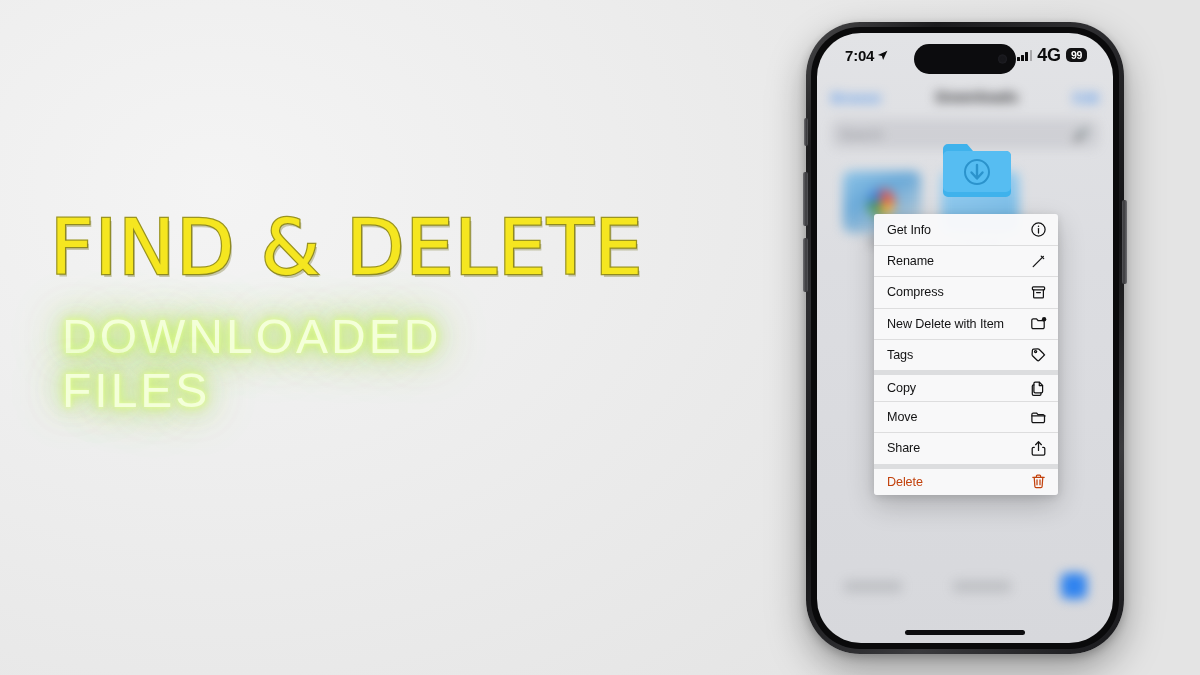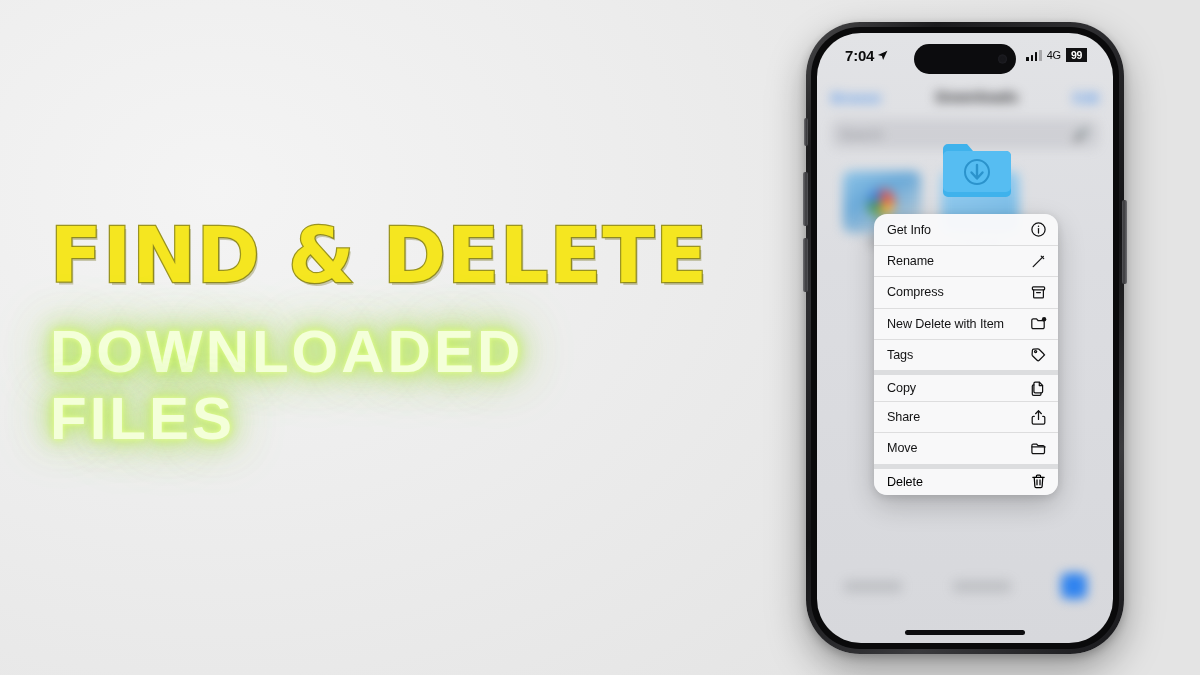--- a/index.html
+++ b/index.html
@@ -21,46 +21,46 @@
   
   #headline {
     position: absolute;
     left: 50px;
     top: 210px;
     width: 740px;
   }
 
   .line-find {
     font-family: "DejaVu Sans", sans-serif;
-    font-weight: 700;
+    font-weight: 400;
     font-size: 76px;
     letter-spacing: 1px;
     line-height: 1.0;
     color: #f5e620;
     -webkit-text-stroke: 2.5px #9a9420;
     paint-order: stroke fill;
     text-shadow: 2px 3px 0px rgba(120,118,40,0.35);
-    margin: 8px 0 24px 0;
+    margin: 0 0 24px 0;
     white-space: nowrap;
   }
 
   .line-neon {
     font-family: "Liberation Sans", sans-serif;
-    font-weight: 700;
-    font-size: 60px;
+    font-weight: 400;
+    font-size: 48px;
     letter-spacing: 3px;
     line-height: 1.12;
     color: #f4ffd9;
     text-shadow:
       0 0 4px #e6ff9e,
       0 0 10px #cdf36a,
       0 0 22px #b5e84f,
       0 0 38px rgba(154,214,63,0.75),
       0 0 60px rgba(154,214,63,0.45);
-    margin: 0;
+    margin: 12px;
   }
   .line-neon .nl { display: block; }
 
   
   #phone {
     position: absolute;
     left: 806px;
     top: 22px;
     width: 318px;
     height: 632px;
@@ -115,27 +115,27 @@
     justify-content: center;
   }
   #loc-arrow { display:block; }
   #sb-right { display: flex; align-items: center; gap: 5px; }
   #bars { display: flex; align-items: flex-end; gap: 1.5px; height: 11px; }
   #bars i { display: block; width: 2.7px; background: #0b0b0c; border-radius: 0.5px; }
   #bars i:nth-child(1){height:4px;}
   #bars i:nth-child(2){height:6px;}
   #bars i:nth-child(3){height:8.5px;}
   #bars i:nth-child(4){height:11px; background:#a8a8ab;}
-  #net { font-size: 11px; font-weight: 400; color:#0b0b0c; letter-spacing:-0.2px;}
+  #net { font-size: 18px; font-weight: 700; color:#0b0b0c; letter-spacing:-0.2px;}
   #battery {
     background: #111113;
     color: #fff;
     font-size: 10.5px;
     font-weight: 700;
-    border-radius: 0;
+    border-radius: 5px;
     padding: 2px 5px 2px 5px;
     line-height: 1;
     letter-spacing: -0.3px;
   }
 
   
   #island {
     position: absolute;
     top: 11px; left: 50%;
     transform: translateX(-50%);
@@ -221,41 +221,41 @@
     width: 72px; height: 58px;
     z-index: 9;
   }
 
   
   #ctxmenu {
     position: absolute;
     left: 57px;
     top: 181px;
     width: 184px;
-    border-radius: 13px;
+    border-radius: 3px;
     overflow: hidden;
     background: rgba(249,249,250,0.97);
     box-shadow: 0 10px 28px rgba(0,0,0,0.20), 0 2px 8px rgba(0,0,0,0.12);
     z-index: 20;
   }
   .ctx-row {
     height: 31.2px;
     display: flex;
     align-items: center;
     justify-content: space-between;
     padding: 0 11px 0 13px;
     box-sizing: border-box;
     font-size: 12.6px;
     color: #131314;
     letter-spacing: -0.1px;
     border-top: 0.5px solid rgba(60,60,67,0.14);
   }
   .ctx-row:first-child { border-top: none; }
   .ctx-row.group-top { border-top: 5.5px solid rgba(125,127,134,0.22); }
-  .ctx-row.danger { color: #000000; }
+  .ctx-row.danger { color: #c2410c; }
   .ctx-ico {
     width: 17px; height: 17px;
     display: flex; align-items: center; justify-content: center;
     flex: 0 0 auto;
   }
   .ctx-ico svg { display: block; }
 
   
   #home-ind {
     position: absolute;
@@ -380,35 +380,35 @@
             <span>Copy</span>
             <span class="ctx-ico">
               <svg width="17" height="17" viewBox="0 0 17 17">
                 <path d="M5.2 2.2h4.2l3.2 3.2v6.1a1.3 1.3 0 0 1-1.3 1.3H5.2a1.3 1.3 0 0 1-1.3-1.3V3.5a1.3 1.3 0 0 1 1.3-1.3z" fill="none" stroke="currentColor" stroke-width="1.25" stroke-linecap="round" stroke-linejoin="round"></path>
                 <path d="M9.3 2.3v3.2h3.2" fill="none" stroke="currentColor" stroke-width="1.25" stroke-linecap="round" stroke-linejoin="round"></path>
                 <path d="M11 12.9v1.1a1.3 1.3 0 0 1-1.3 1.3H3.6a1.3 1.3 0 0 1-1.3-1.3V6.2a1.3 1.3 0 0 1 1.3-1.3h0.3" fill="none" stroke="currentColor" stroke-width="1.25" stroke-linecap="round" stroke-linejoin="round"></path>
               </svg>
             </span>
           </div>
           <div class="ctx-row">
+            <span>Move</span>
+            <span class="ctx-ico">
+              <svg width="17" height="17" viewBox="0 0 17 17">
+                <path d="M1.9 5.4a1.4 1.4 0 0 1 1.4-1.4h3.2l1.5 1.7h5.1a1.4 1.4 0 0 1 1.4 1.4v5.2a1.4 1.4 0 0 1-1.4 1.4H3.3a1.4 1.4 0 0 1-1.4-1.4z" fill="none" stroke="currentColor" stroke-width="1.25" stroke-linecap="round" stroke-linejoin="round"></path>
+                <path d="M1.9 6.9h13.2" fill="none" stroke="currentColor" stroke-width="1.25" stroke-linecap="round" stroke-linejoin="round"></path>
+              </svg>
+            </span>
+          </div>
+          <div class="ctx-row">
             <span>Share</span>
             <span class="ctx-ico">
               <svg width="17" height="17" viewBox="0 0 17 17">
                 <path d="M8.5 1.9v8.5" fill="none" stroke="currentColor" stroke-width="1.25" stroke-linecap="round" stroke-linejoin="round"></path>
                 <path d="M5.6 4.7 8.5 1.8l2.9 2.9" fill="none" stroke="currentColor" stroke-width="1.25" stroke-linecap="round" stroke-linejoin="round"></path>
                 <path d="M4.3 7.3H3.5a1.3 1.3 0 0 0-1.3 1.3v5.1a1.3 1.3 0 0 0 1.3 1.3h10a1.3 1.3 0 0 0 1.3-1.3V8.6a1.3 1.3 0 0 0-1.3-1.3h-0.8" fill="none" stroke="currentColor" stroke-width="1.25" stroke-linecap="round" stroke-linejoin="round"></path>
-              </svg>
-            </span>
-          </div>
-          <div class="ctx-row">
-            <span>Move</span>
-            <span class="ctx-ico">
-              <svg width="17" height="17" viewBox="0 0 17 17">
-                <path d="M1.9 5.4a1.4 1.4 0 0 1 1.4-1.4h3.2l1.5 1.7h5.1a1.4 1.4 0 0 1 1.4 1.4v5.2a1.4 1.4 0 0 1-1.4 1.4H3.3a1.4 1.4 0 0 1-1.4-1.4z" fill="none" stroke="currentColor" stroke-width="1.25" stroke-linecap="round" stroke-linejoin="round"></path>
-                <path d="M1.9 6.9h13.2" fill="none" stroke="currentColor" stroke-width="1.25" stroke-linecap="round" stroke-linejoin="round"></path>
               </svg>
             </span>
           </div>
           <div class="ctx-row danger group-top">
             <span>Delete</span>
             <span class="ctx-ico">
               <svg width="17" height="17" viewBox="0 0 17 17">
                 <path d="M2.8 4.3h11.4" fill="none" stroke="currentColor" stroke-width="1.25" stroke-linecap="round" stroke-linejoin="round"></path>
                 <path d="M6.4 4.3V3.1a1 1 0 0 1 1-1h2.2a1 1 0 0 1 1 1v1.2" fill="none" stroke="currentColor" stroke-width="1.25" stroke-linecap="round" stroke-linejoin="round"></path>
                 <path d="M4.2 4.3l0.7 9.2a1.2 1.2 0 0 0 1.2 1.1h4.8a1.2 1.2 0 0 0 1.2-1.1l0.7-9.2" fill="none" stroke="currentColor" stroke-width="1.25" stroke-linecap="round" stroke-linejoin="round"></path>

